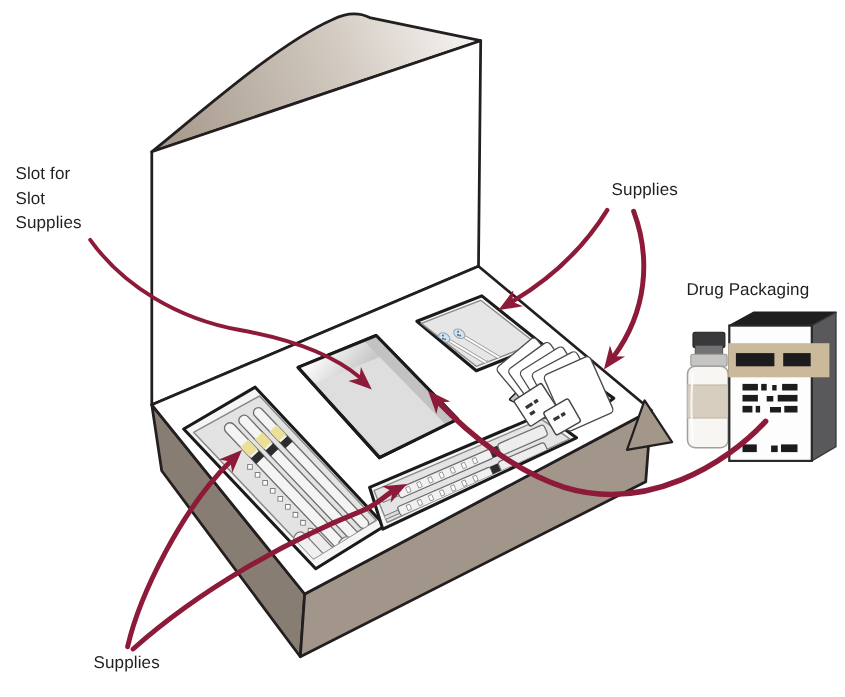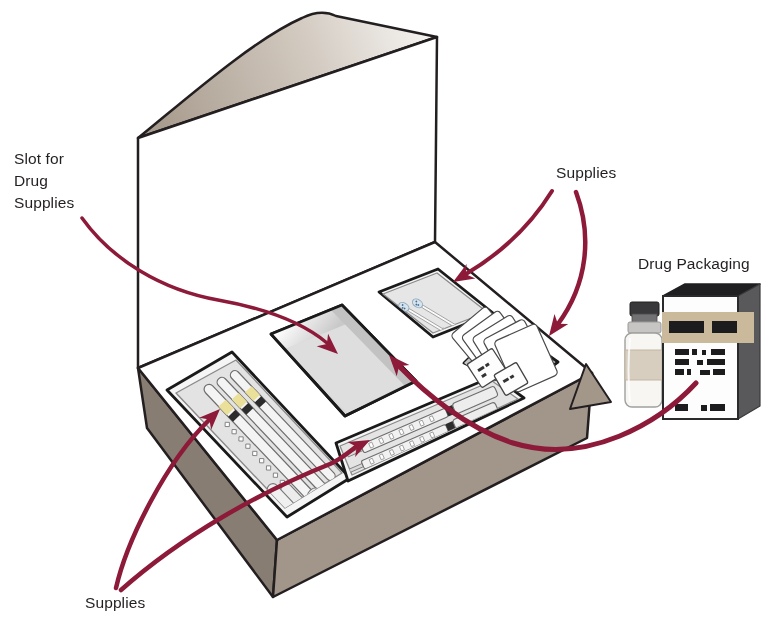--- a/index.html
+++ b/index.html
@@ -197,20 +197,20 @@
       <path d="M0,0 L-21,-8.5 L-15,0 L-21,8.5 Z" transform="translate(549,336) rotate(126)"></path>
       <path d="M0,0 L-21,-8.5 L-15,0 L-21,8.5 Z" transform="translate(389,355) rotate(228)"></path>
       <path d="M0,0 L-21,-8.5 L-15,0 L-21,8.5 Z" transform="translate(220,409) rotate(-45)"></path>
       <path d="M0,0 L-21,-8.5 L-15,0 L-21,8.5 Z" transform="translate(370,440) rotate(-27)"></path>
     </g>
   </g>
 </svg>
 
 <div class="lbl" style="left:14px;top:148px;">
   <div>Slot for</div>
-  <div>Drug</div>
+  <div>Slot</div>
   <div>Supplies</div>
 </div>
 <div class="lbl" style="left:556px;top:162px;">Supplies</div>
-<div class="lbl" style="left:638px;top:253px;">Drug Packaging</div>
+<div class="lbl" style="left:624px;top:253px;">Drug Packaging</div>
 <div class="lbl" style="left:85px;top:592px;">Supplies</div>
 
 </div>
 
 </body></html>

